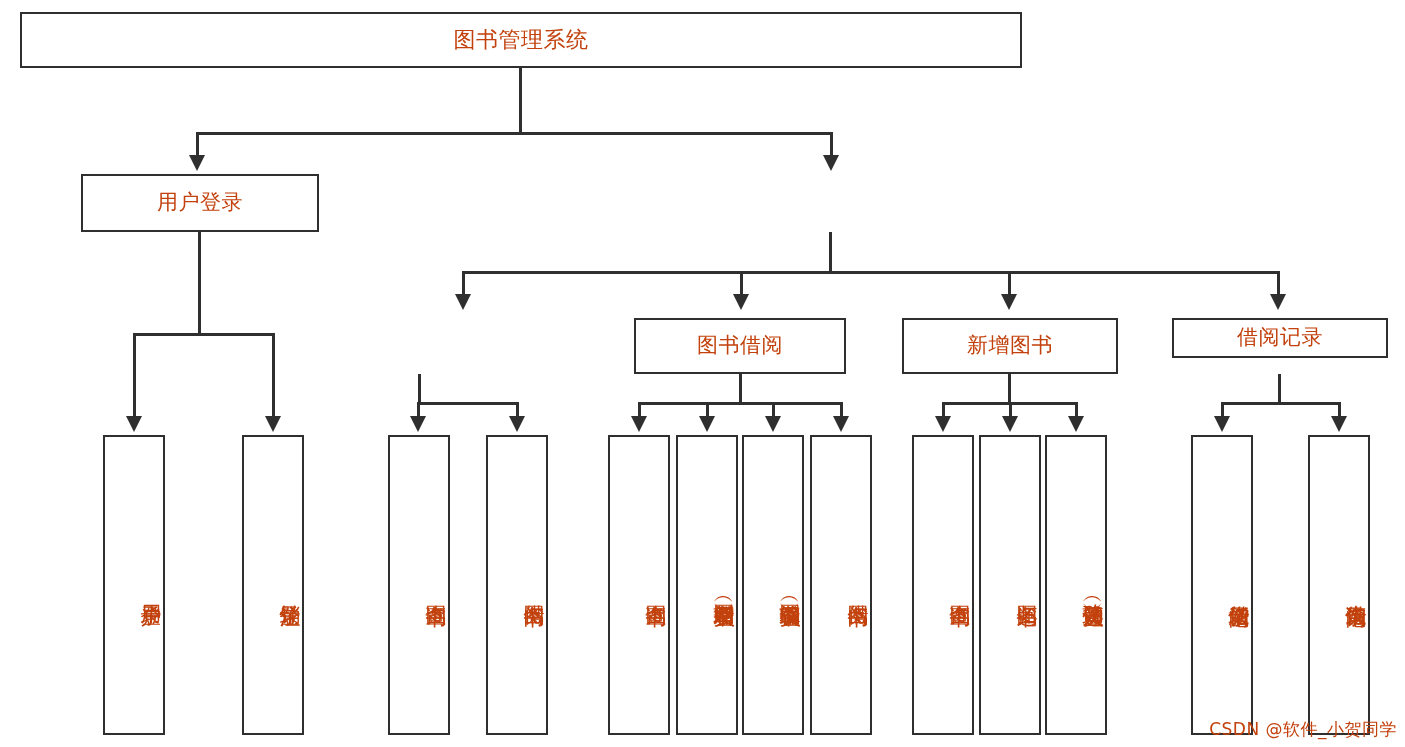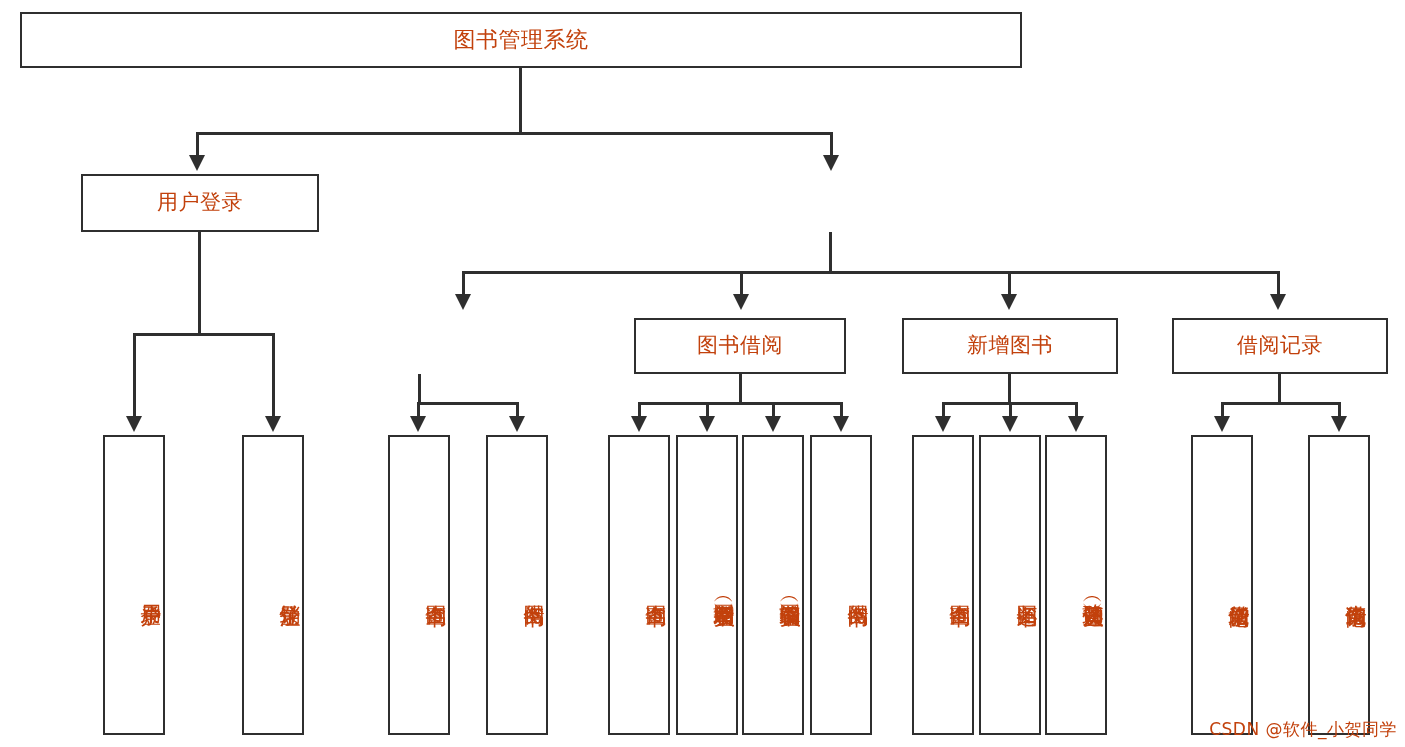--- a/index.html
+++ b/index.html
@@ -120,21 +120,21 @@
   <div class="arrow" style="left:1001px; top:294px;"></div>
   <div class="ln v" style="left:1277px; top:271px; height:26px;"></div>
   <div class="arrow" style="left:1270px; top:294px;"></div>
 
   <div class="node h" style="left:634px; top:318px; width:212px; height:56px;align-items:center;">
     <span>图书借阅</span>
   </div>
   <div class="node h" style="left:902px; top:318px; width:216px; height:56px;">
     <span>新增图书</span>
   </div>
-  <div class="node h" style="left:1172px; top:318px; width:216px; height:56px;">
+  <div class="node h" style="left:1172px; top:318px; width:216px; height:40px;">
     <span>借阅记录</span>
   </div>
 
   <div class="ln v" style="left:418px; top:374px; height:30px;"></div>
   <div class="ln h" style="left:417px; top:402px; width:102px;"></div>
   <div class="ln v" style="left:417px; top:402px; height:18px;"></div>
   <div class="arrow" style="left:410px; top:416px;"></div>
   <div class="ln v" style="left:516px; top:402px; height:18px;"></div>
   <div class="arrow" style="left:509px; top:416px;"></div>
 

